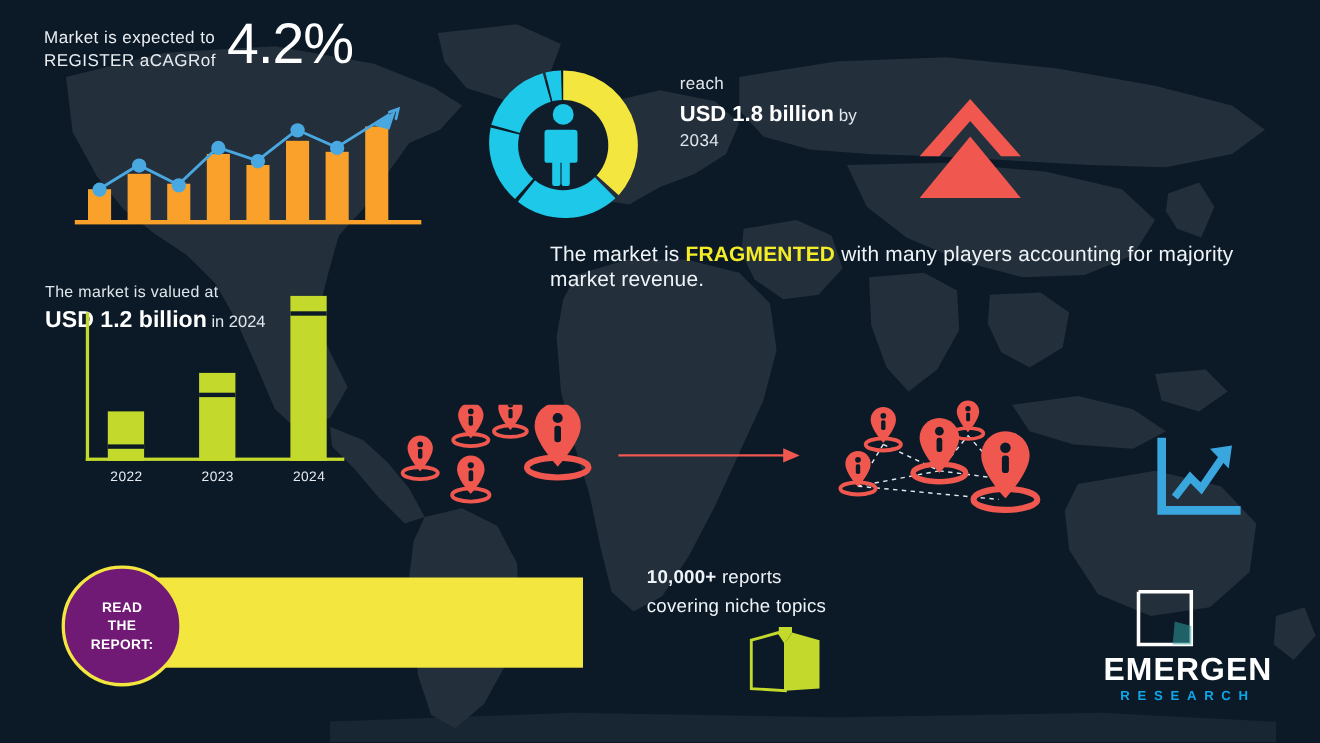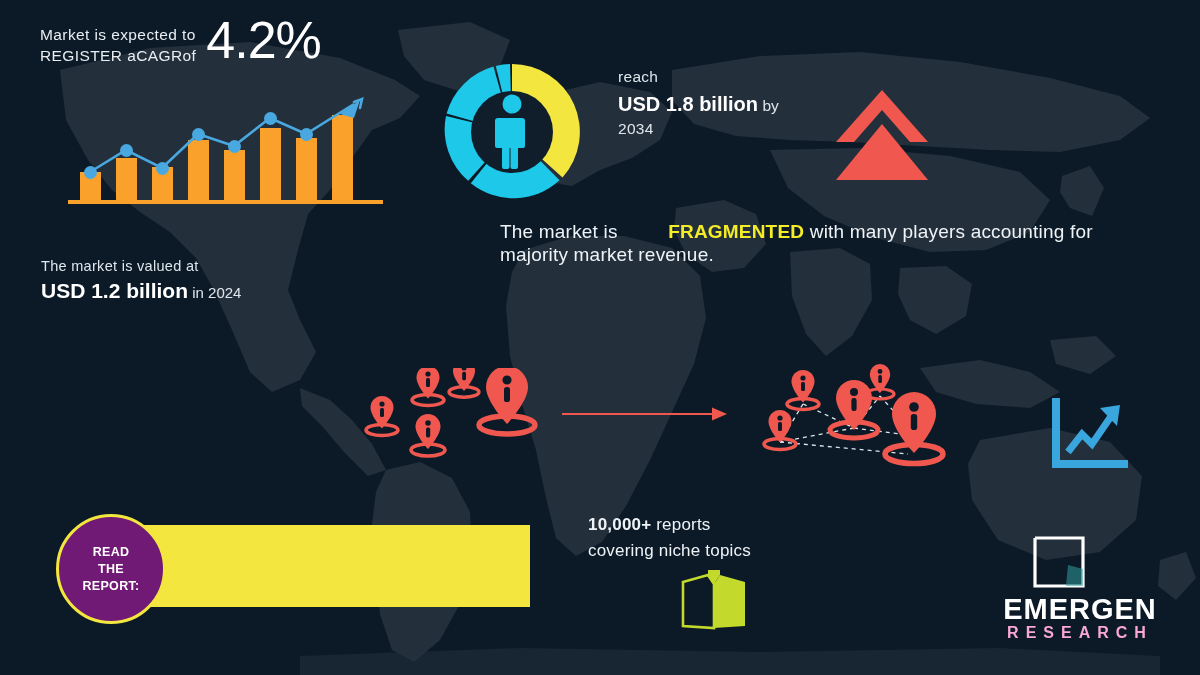--- a/index.html
+++ b/index.html
@@ -93,21 +93,21 @@
   #red-chevrons { left: 832px; top: 84px; width: 100px; height: 100px; }
 
   
   #fragmented-block { left: 500px; top: 220px; width: 640px; }
   .frag-text {
     color: #eef3f7;
     font-size: 19px;
     line-height: 23px;
     letter-spacing: .2px;
   }
-  .frag-hl { color: #f3ec27; font-weight: bold; margin-left: 45px; }
+  .frag-hl { color: #f3ec27; font-weight: bold; }
 
   
   #valued-block { left: 41px; top: 256px; width: 300px; }
   .val-line1 {
     color: #dfe6ec;
     font-size: 14.5px;
     letter-spacing: .3px;
     line-height: 20px;
   }
   .val-big {
@@ -223,22 +223,22 @@
     font-size: 29px;
     font-weight: bold;
     letter-spacing: 1px;
     line-height: 32px;
   }
   .logo-research {
     position: absolute;
     left: 0; top: 90px;
     width: 190px;
     text-align: center;
-    color: #f9a8d4;
-    font-size: 16px;
+    color: #0ea5e9;
+    font-size: 12px;
     font-weight: bold;
     letter-spacing: 7px;
     line-height: 15px;
   }
 
   
   #pins-left { left: 360px; top: 368px; width: 190px; height: 100px; }
   #pins-right { left: 758px; top: 362px; width: 200px; height: 114px; }
   #red-arrow { left: 562px; top: 405px; width: 165px; height: 18px; }
 </style>
@@ -357,20 +357,38 @@
     <span class="frag-text">The market is </span><span class="frag-text frag-hl">FRAGMENTED</span><span class="frag-text"> with many players accounting for majority market revenue.</span>
   </div>
 
   <div class="abs" id="valued-block">
     <div class="val-line1">The market is valued at</div>
     <div>
       <span class="val-big">USD 1.2 billion</span><span class="val-small-inline"> in 2024</span>
     </div>
   </div>
 
+  <div class="abs" id="green-chart">
+    <div class="gaxis-v"></div>
+    <div class="gaxis-h"></div>
+
+    <div class="gbar" style="left:20px; height:45px;">
+      <div class="divider" style="bottom:11px;"></div>
+    </div>
+    <div class="gbar" style="left:103px; height:80px;">
+      <div class="divider" style="bottom:58px;"></div>
+    </div>
+    <div class="gbar" style="left:186px; height:150px;">
+      <div class="divider" style="bottom:132px;"></div>
+    </div>
+
+    <div class="gyear" style="left:13px;">2022</div>
+    <div class="gyear" style="left:96px;">2023</div>
+    <div class="gyear" style="left:179px;">2024</div>
+  </div>
 
   <svg class="abs" id="pins-left" viewBox="0 0 190 100">
     <g fill="#f0584f">
 
       <g>
         <ellipse cx="22" cy="62" rx="16" ry="5.5" fill="none" stroke="#f0584f" stroke-width="3.5"></ellipse>
         <path d="M22,28 a11.5,11.5 0 0,1 11.5,11.5 c0,8.5 -11.5,21 -11.5,21 s-11.5,-12.5 -11.5,-21 A11.5,11.5 0 0,1 22,28 Z"></path>
         <circle cx="22" cy="36" r="2.6" fill="#0c1a28"></circle>
         <rect x="20" y="40" width="4" height="9" rx="1.6" fill="#0c1a28"></rect>
       </g>

